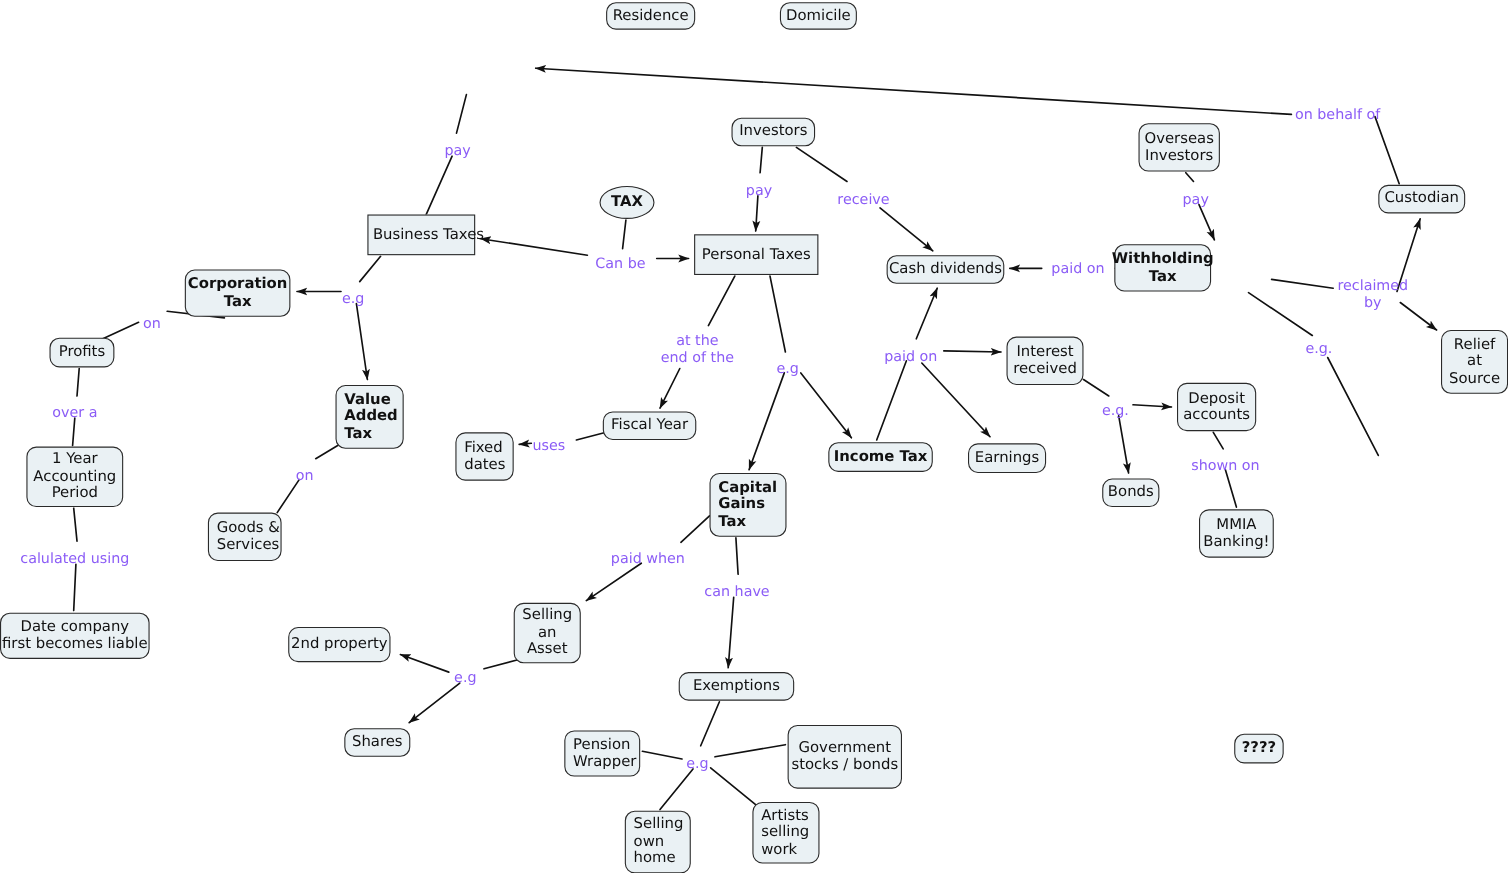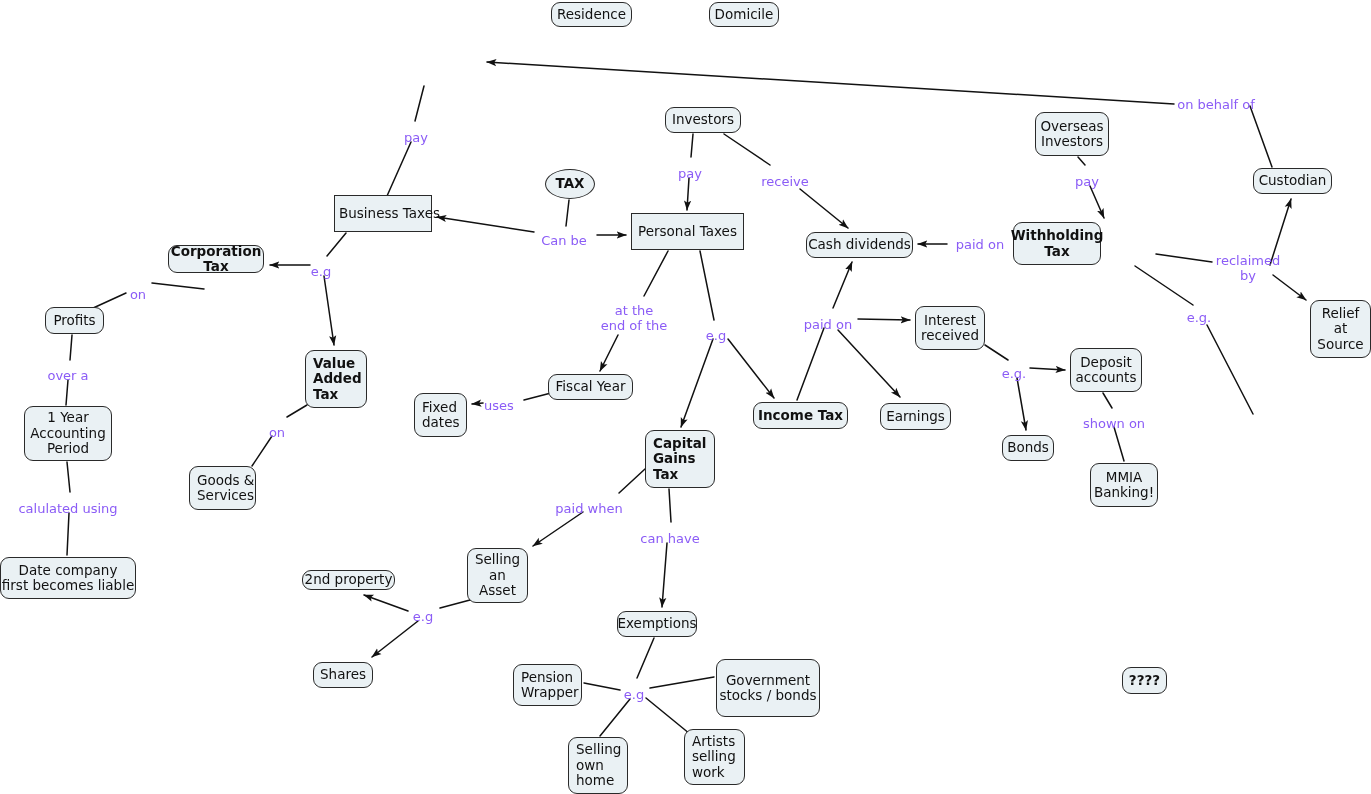--- a/index.html
+++ b/index.html
@@ -145,21 +145,21 @@
   <div class="node" style="left: 665px; top: 107px; width: 76px; height: 26px;">Investors</div>
   <div class="node" style="left: 1035px; top: 112px; width: 74px; height: 44px;">Overseas
 Investors</div>
   <div class="node" style="left: 1253px; top: 168px; width: 79px; height: 26px;">Custodian</div>
   <div class="node sq" style="left: 334px; top: 195px; width: 98px; height: 37px; padding-left: 20px;">Business Taxes</div>
   <div class="node oval" style="left: 545px; top: 169px; width: 50px; height: 30px;">TAX</div>
   <div class="node sq" style="left: 631px; top: 213px; width: 113px; height: 37px;">Personal Taxes</div>
   <div class="node" style="left: 806px; top: 232px; width: 107px; height: 26px;">Cash dividends</div>
   <div class="node bold" style="left: 1013px; top: 222px; width: 88px; height: 43px; text-align: center;">Withholding
 Tax</div>
-  <div class="node bold" style="left: 168px; top: 245px; width: 96px; height: 28px;">Corporation
+  <div class="node bold" style="left: 168px; top: 245px; width: 96px; height: 43px;">Corporation
 Tax</div>
   <div class="node" style="left: 45px; top: 307px; width: 59px; height: 27px;">Profits</div>
   <div class="node" style="left: 915px; top: 306px; width: 70px; height: 44px;">Interest
 received</div>
   <div class="node" style="left: 1310px; top: 300px; width: 61px; height: 58px;">Relief
 at
 Source</div>
   <div class="node" style="left: 1070px; top: 348px; width: 72px; height: 44px;">Deposit
 accounts</div>
   <div class="node bold lft" style="left: 305px; top: 350px; width: 62px; height: 58px;">Value
@@ -179,22 +179,22 @@
 Tax</div>
   <div class="node lft" style="left: 189px; top: 466px; width: 67px; height: 44px;">Goods &amp;
 Services</div>
   <div class="node" style="left: 1090px; top: 463px; width: 68px; height: 44px;">MMIA
 Banking!</div>
   <div class="node" style="left: 0px; top: 557px; width: 136px; height: 42px;">Date company
 first becomes liable</div>
   <div class="node" style="left: 467px; top: 548px; width: 61px; height: 55px;">Selling
 an
 Asset</div>
-  <div class="node" style="left: 262px; top: 570px; width: 93px; height: 20px; margin-left: 40px;">2nd property</div>
-  <div class="node" style="left: 617px; top: 611px; width: 80px; height: 26px;">Exemptions</div>
+  <div class="node" style="left: 262px; top: 570px; width: 93px; height: 32px;">2nd property</div>
+  <div class="node" style="left: 617px; top: 611px; width: 105px; height: 26px;">Exemptions</div>
   <div class="node" style="left: 313px; top: 662px; width: 60px; height: 26px;">Shares</div>
   <div class="node" style="left: 716px; top: 659px; width: 104px; height: 58px;">Government
 stocks / bonds</div>
   <div class="node lft" style="left: 513px; top: 664px; width: 69px; height: 42px;">Pension
 Wrapper</div>
   <div class="node bold" style="left: 1122px; top: 667px; width: 45px; height: 27px;">????</div>
   <div class="node lft" style="left: 684px; top: 729px; width: 61px; height: 56px;">Artists
 selling
 work</div>
   <div class="node lft" style="left: 568px; top: 737px; width: 60px; height: 57px;">Selling

